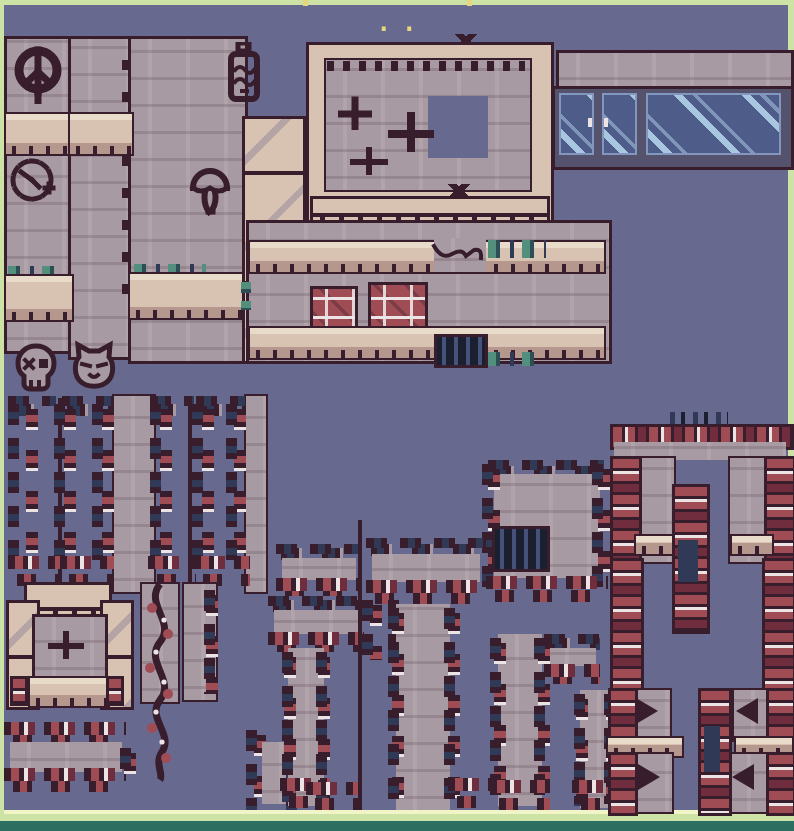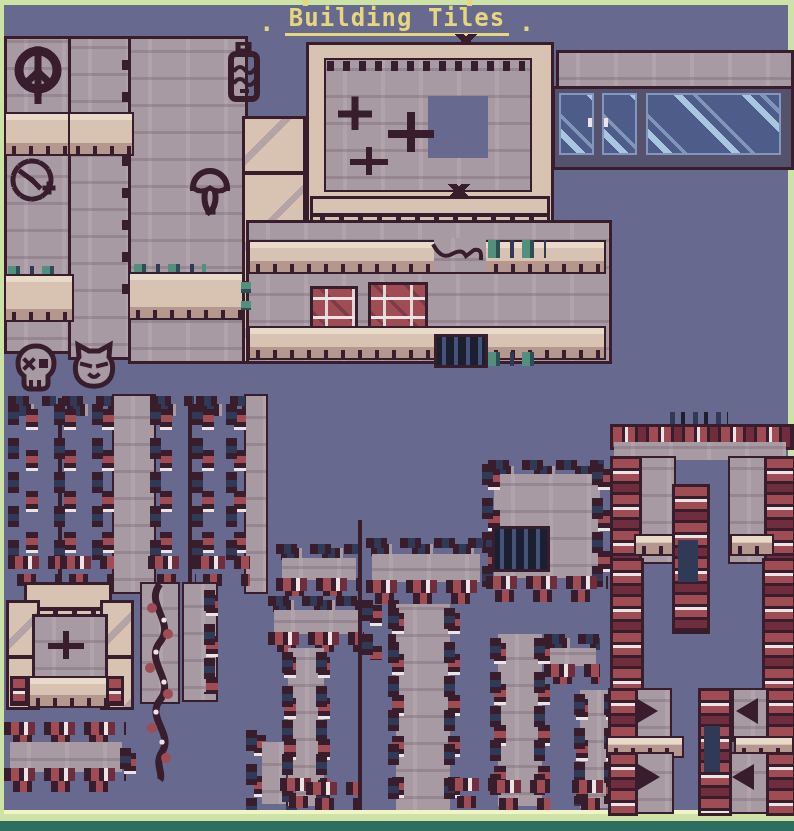--- a/index.html
+++ b/index.html
@@ -156,23 +156,20 @@
 <body>
 
 <div id="canvas">
 
   <div class="bgfield" style="left:4px;top:5px;width:784px;height:805px;"></div>
   <div class="strip-pale" style="left:4px;top:810px;width:784px;height:4px;"></div>
   <div class="strip-teal" style="left:0;top:821px;width:794px;height:10px;"></div>
 
   <div id="title-row">
     <span>.</span>
-    <span class="underlined">
-      <span>Building Tiles</span>
-    </span>
     <span>.</span>
   </div>
   <div class="tick" style="left:303px;top:0;width:5px;height:6px;"></div>
   <div class="tick" style="left:467px;top:0;width:5px;height:6px;"></div>
 
   <div class="wall ol3" style="left:4px;top:36px;width:66px;height:312px;"></div>
   <div class="wall ol3" style="left:68px;top:36px;width:62px;height:318px;"></div>
   <div class="notchR" style="left:122px;top:60px;height:250px;"></div>
   <div class="wall ol3" style="left:128px;top:36px;width:114px;height:322px;"></div>
 

